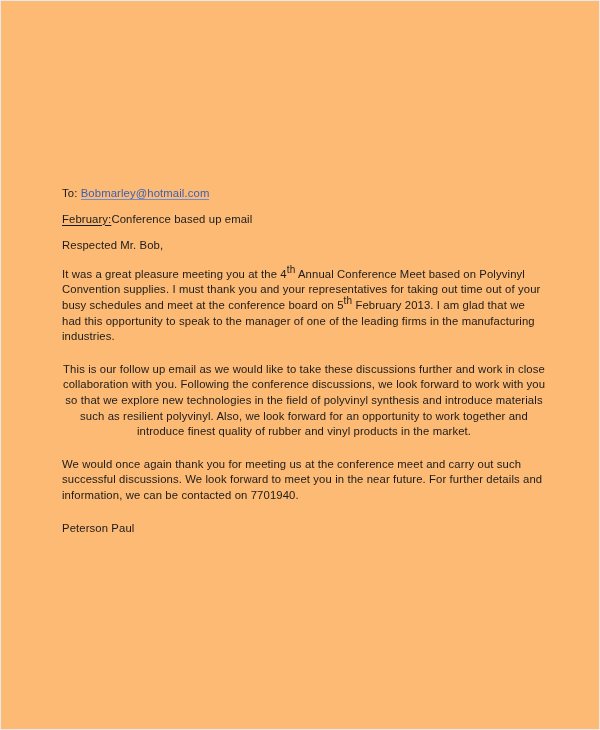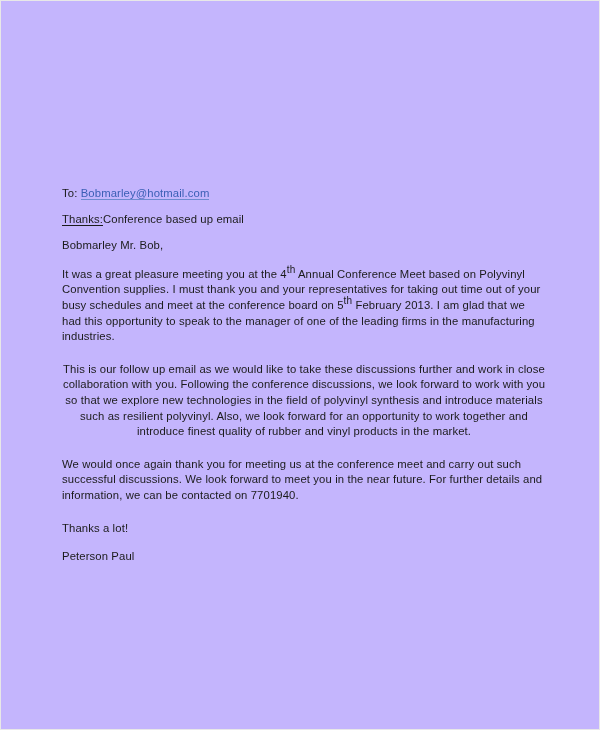--- a/index.html
+++ b/index.html
@@ -8,21 +8,21 @@
     background: #ffffff;
   }
   body {
     font-family: "Liberation Sans", sans-serif;
   }
   .page {
     position: relative;
     width: 600px;
     height: 730px;
     box-sizing: border-box;
-    background: #c4b5fd;
+    background: #fdba74;
     border: 1px solid #e8e8e8;
     overflow: hidden;
   }
   .letter {
     position: absolute;
     left: 61px;
     top: 185px;
     width: 484px;
   }
   .line-to,
@@ -80,30 +80,29 @@
 
 <div class="page">
   <div class="letter">
 
     <div class="line-to">
       <span class="to-label">To:</span>
       <span class="email-link"><span class="dot-underline">Bobmarley@hotmail.com</span></span>
     </div>
 
     <div class="line-subject">
-      <span class="subject-label">Thanks:</span><span>Conference based up email</span>
+      <span class="subject-label">February:</span><span>Conference based up email</span>
     </div>
 
-    <div class="salutation">Bobmarley Mr. Bob,</div>
+    <div class="salutation">Respected Mr. Bob,</div>
 
     <div class="para p1"><span>It was a great pleasure meeting you at the 4</span><sup>th</sup><span> Annual Conference Meet based on Polyvinyl Convention supplies. I must thank you and your representatives for taking out time out of your busy schedules and meet at the conference board on 5</span><sup>th</sup><span> February 2013. I am glad that we had this opportunity to speak to the manager of one of the leading firms in the manufacturing industries.</span></div>
 
     <div class="para p2">This is our follow up email as we would like to take these discussions further and work in close collaboration with you. Following the conference discussions, we look forward to work with you so that we explore new technologies in the field of polyvinyl synthesis and introduce materials such as resilient polyvinyl. Also, we look forward for an opportunity to work together and introduce finest quality of rubber and vinyl products in the market.</div>
 
     <div class="para p3">We would once again thank you for meeting us at the conference meet and carry out such successful discussions. We look forward to meet you in the near future. For further details and information, we can be contacted on 7701940.</div>
 
-    <div class="closing-line">Thanks a lot!</div>
 
 
     <div class="closing-line last">Peterson Paul</div>
 
   </div>
 </div>
 
 </body></html>

